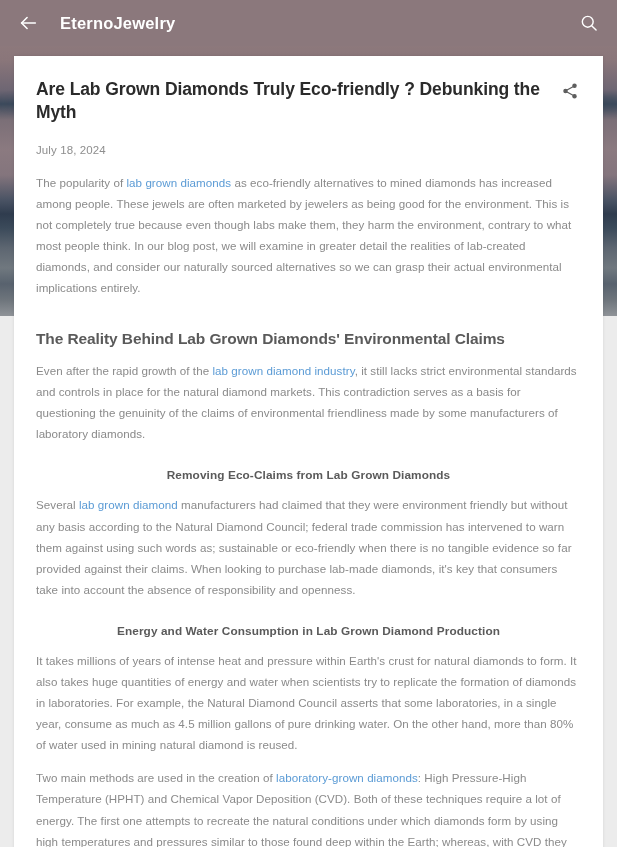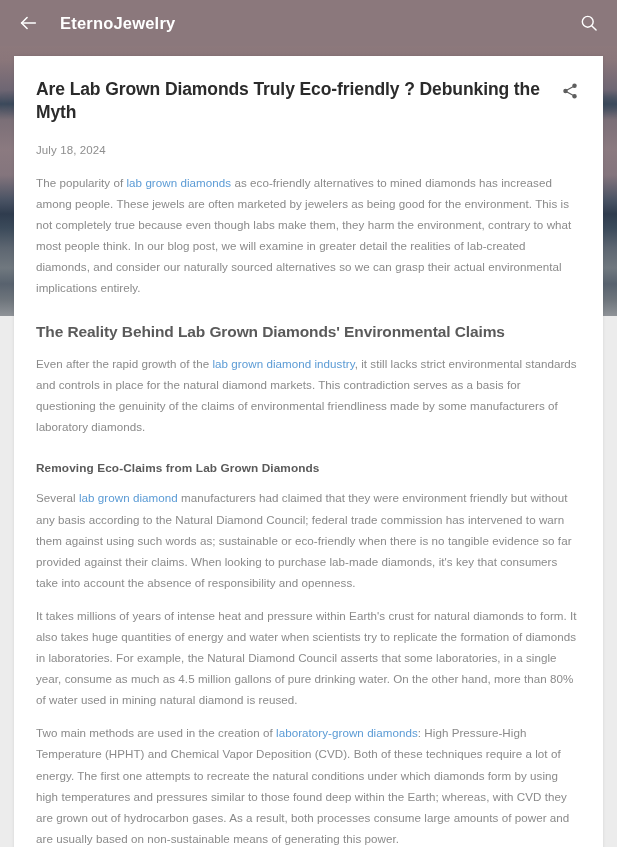--- a/index.html
+++ b/index.html
@@ -132,32 +132,33 @@
     margin-top: 20px;
     font-size: 11.5px;
     color: #8e8e8e;
     letter-spacing: .1px;
   }
 
   .h2 {
     font-size: 15.5px;
     font-weight: bold;
     color: #5a5a5a;
-    margin-top: 25px;
+    margin-top: 32px;
     margin-bottom: 2px;
     letter-spacing: -.1px;
   }
 
   .h3 {
     font-size: 11.8px;
     font-weight: bold;
     color: #5a5a5a;
     margin-top: 24px;
     margin-bottom: 1px;
     letter-spacing: .1px;
+    text-align: center;
   }
 
   p.body {
     font-size: 11.6px;
     line-height: 1.82;
     color: #8a8a8a;
     margin-top: 12px;
     letter-spacing: .05px;
     text-align: left;
   }
@@ -212,17 +213,18 @@
   <div class="post-date">July 18, 2024</div>
 
   <p class="body first"><span>The popularity of </span><a class="inline-link">lab grown diamonds</a><span> as eco-friendly alternatives to mined diamonds has increased among people. These jewels are often marketed by jewelers as being good for the environment. This is not completely true because even though labs make them, they harm the environment, contrary to what most people think. In our blog post, we will examine in greater detail the realities of lab-created diamonds, and consider our naturally sourced alternatives so we can grasp their actual environmental implications entirely.</span></p>
 
   <h2 class="h2">The Reality Behind Lab Grown Diamonds' Environmental Claims</h2>
   <p class="body"><span>Even after the rapid growth of the </span><a class="inline-link">lab grown diamond industry</a><span>, it still lacks strict environmental standards and controls in place for the natural diamond markets. This contradiction serves as a basis for questioning the genuinity of the claims of environmental friendliness made by some manufacturers of laboratory diamonds.</span></p>
 
   <h3 class="h3">Removing Eco-Claims from Lab Grown Diamonds</h3>
   <p class="body"><span>Several </span><a class="inline-link">lab grown diamond</a><span> manufacturers had claimed that they were environment friendly but without any basis according to the Natural Diamond Council; federal trade commission has intervened to warn them against using such words as; sustainable or eco-friendly when there is no tangible evidence so far provided against their claims. When looking to purchase lab-made diamonds, it's key that consumers take into account the absence of responsibility and openness.</span></p>
 
+  <h3 class="h3">Energy and Water Consumption in Lab Grown Diamond Production</h3>
   <p class="body">It takes millions of years of intense heat and pressure within Earth's crust for natural diamonds to form. It also takes huge quantities of energy and water when scientists try to replicate the formation of diamonds in laboratories. For example, the Natural Diamond Council asserts that some laboratories, in a single year, consume as much as 4.5 million gallons of pure drinking water. On the other hand, more than 80% of water used in mining natural diamond is reused.</p>
 
   <p class="body"><span>Two main methods are used in the creation of </span><a class="inline-link">laboratory-grown diamonds</a><span>: High Pressure-High Temperature (HPHT) and Chemical Vapor Deposition (CVD). Both of these techniques require a lot of energy. The first one attempts to recreate the natural conditions under which diamonds form by using high temperatures and pressures similar to those found deep within the Earth; whereas, with CVD they are grown out of hydrocarbon gases. As a result, both processes consume large amounts of power and are usually based on non-sustainable means of generating this power.</span></p>
 
 </div>
 
 </body></html>

